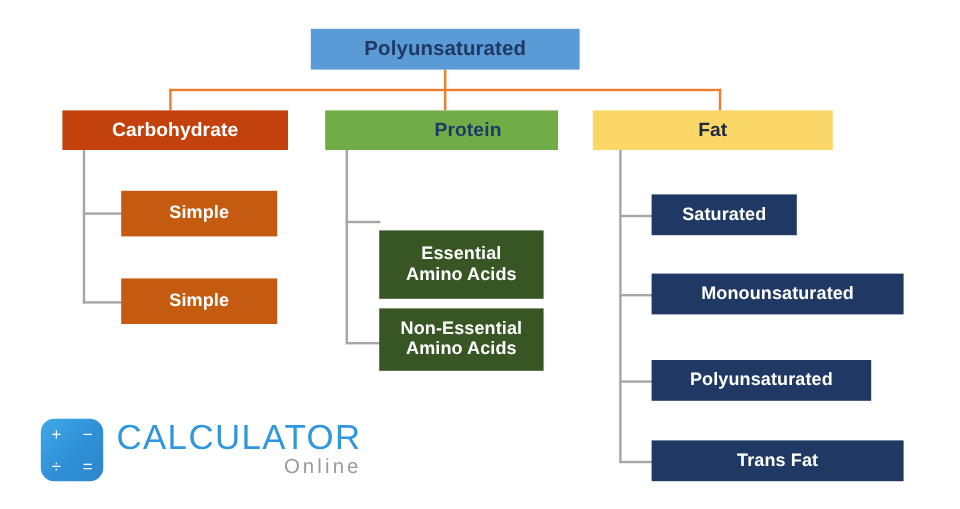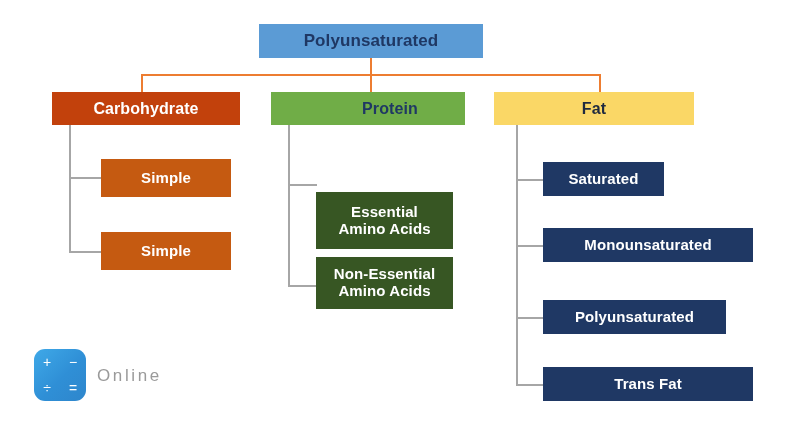--- a/index.html
+++ b/index.html
@@ -239,17 +239,18 @@
   </div>
 
   <div id="logo">
     <div id="logo-mark">
       <span>+</span>
       <span>−</span>
       <span>÷</span>
       <span>=</span>
     </div>
     <div id="logo-text">
+      <span id="logo-title">CALCULATOR</span>
       <span id="logo-sub">Online</span>
     </div>
   </div>
 
 </div>
 
 </body></html>

